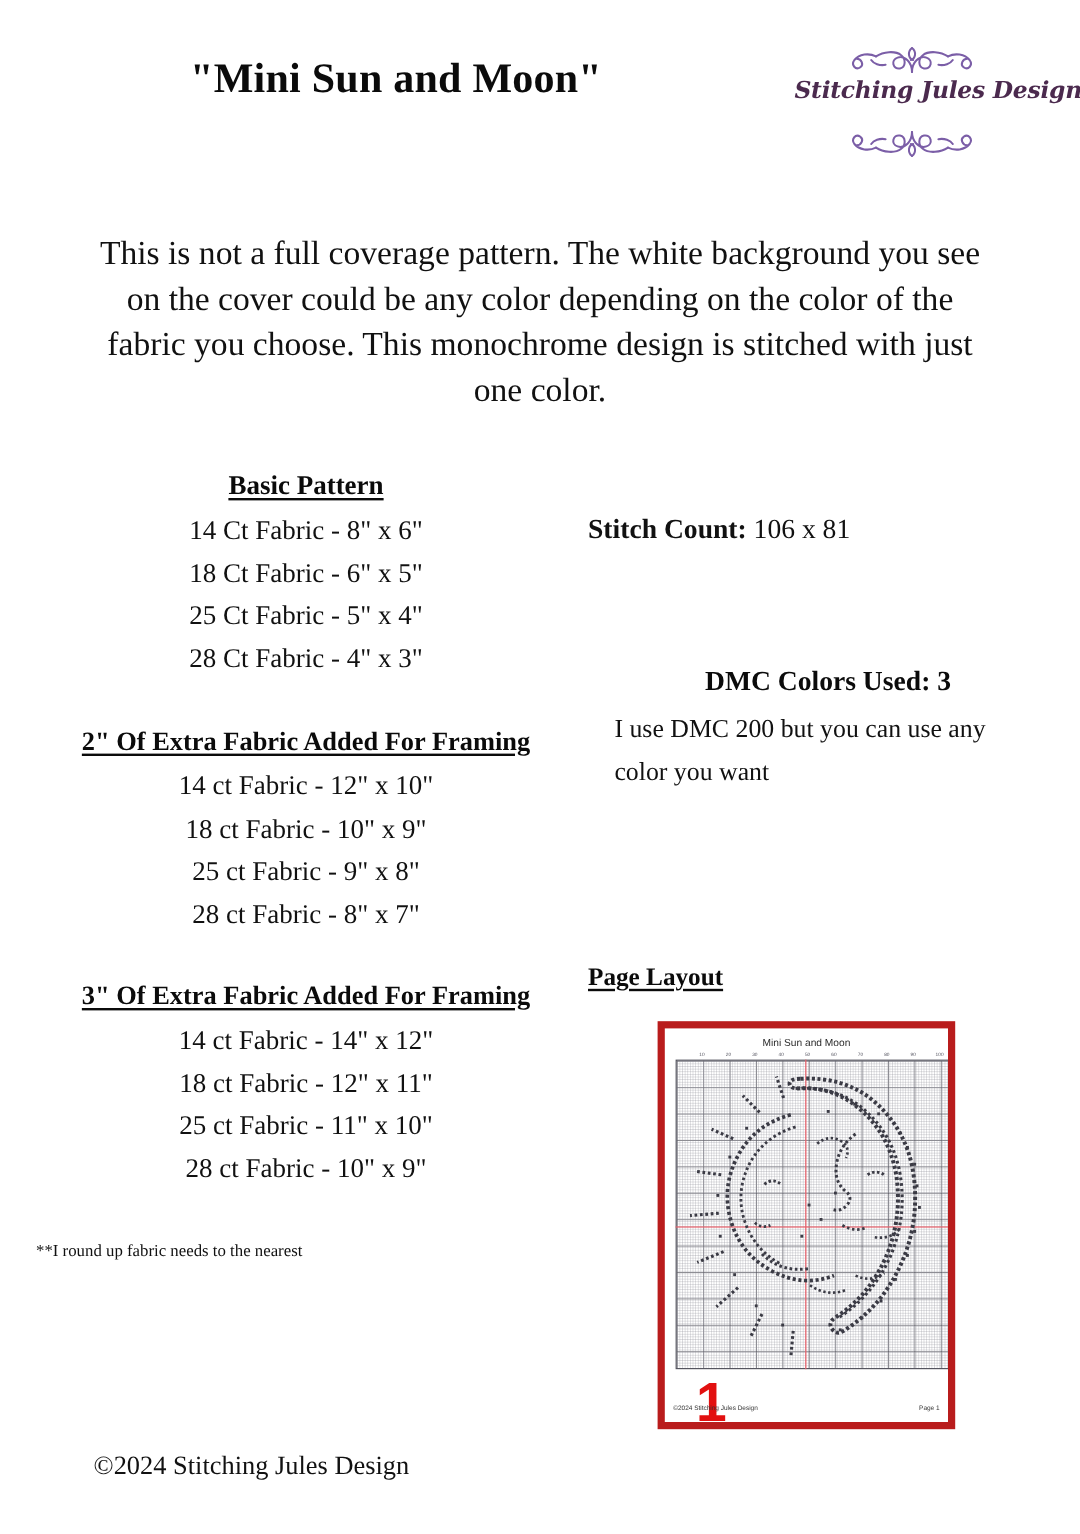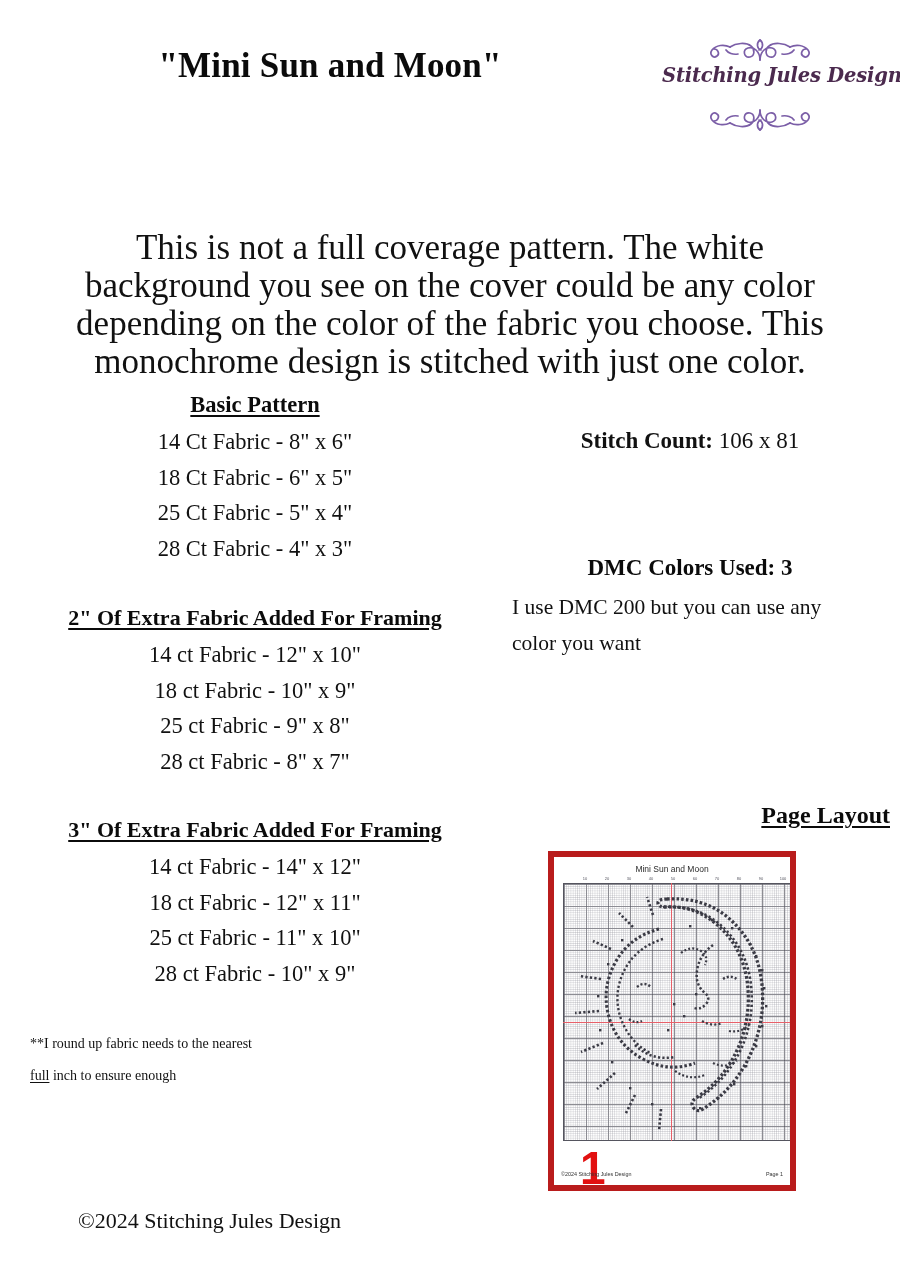--- a/index.html
+++ b/index.html
@@ -65,24 +65,23 @@
     letter-spacing: -0.2px;
   }
 
   
   .intro {
     position: absolute;
     top: 193px;
     left: 70px;
     width: 760px;
     text-align: center;
-    font-size: 35px;
+    font-size: 28px;
     line-height: 38px;
     color: #111111;
-    margin-top: 36px;
   }
 
   
   .left-col {
     position: absolute;
     left: 30px;
     top: 392px;
     width: 450px;
   }
   .section-heading {
@@ -124,21 +123,21 @@
     position: absolute;
     left: 490px;
     top: 392px;
     width: 400px;
   }
   .stitch-count {
     position: absolute;
     top: 36px;
     left: 0;
     width: 400px;
-    text-align: center;
+    text-align: left;
     font-size: 23px;
     color: #111111;
     white-space: nowrap;
   }
   .stitch-count b { font-weight: bold; }
   .stitch-count .val { font-weight: normal; }
 
   .dmc-heading {
     position: absolute;
     top: 163px;
@@ -158,22 +157,22 @@
     font-size: 21.5px;
     line-height: 36px;
     color: #111111;
   }
 
   .page-layout-heading {
     position: absolute;
     top: 410px;
     left: 0;
     width: 400px;
-    text-align: right;
-    font-size: 24px;
+    text-align: left;
+    font-size: 21px;
     font-weight: bold;
     text-decoration: underline;
     text-underline-offset: 3px;
     color: #0b0b0b;
   }
 
   
   .preview {
     position: absolute;
     left: 58px;
@@ -341,21 +340,20 @@
   <div class="sec-three">
     <div class="section-heading wide">3" Of Extra Fabric Added For Framing</div>
     <div class="fabric-line">14 ct Fabric -  14" x 12"</div>
     <div class="fabric-line">18 ct Fabric -  12" x 11"</div>
     <div class="fabric-line">25 ct Fabric - 11" x 10"</div>
     <div class="fabric-line">28 ct Fabric - 10" x 9"</div>
   </div>
 
   <div class="note">
     <div>**I round up fabric needs to the nearest</div>
-    <div><u>full</u><span> inch to ensure enough</span></div>
   </div>
 
 </div>
 
 <div class="right-col">
 
   <div class="stitch-count">
     <b>Stitch Count:</b>
     <span class="val">106 x 81</span>
   </div>

